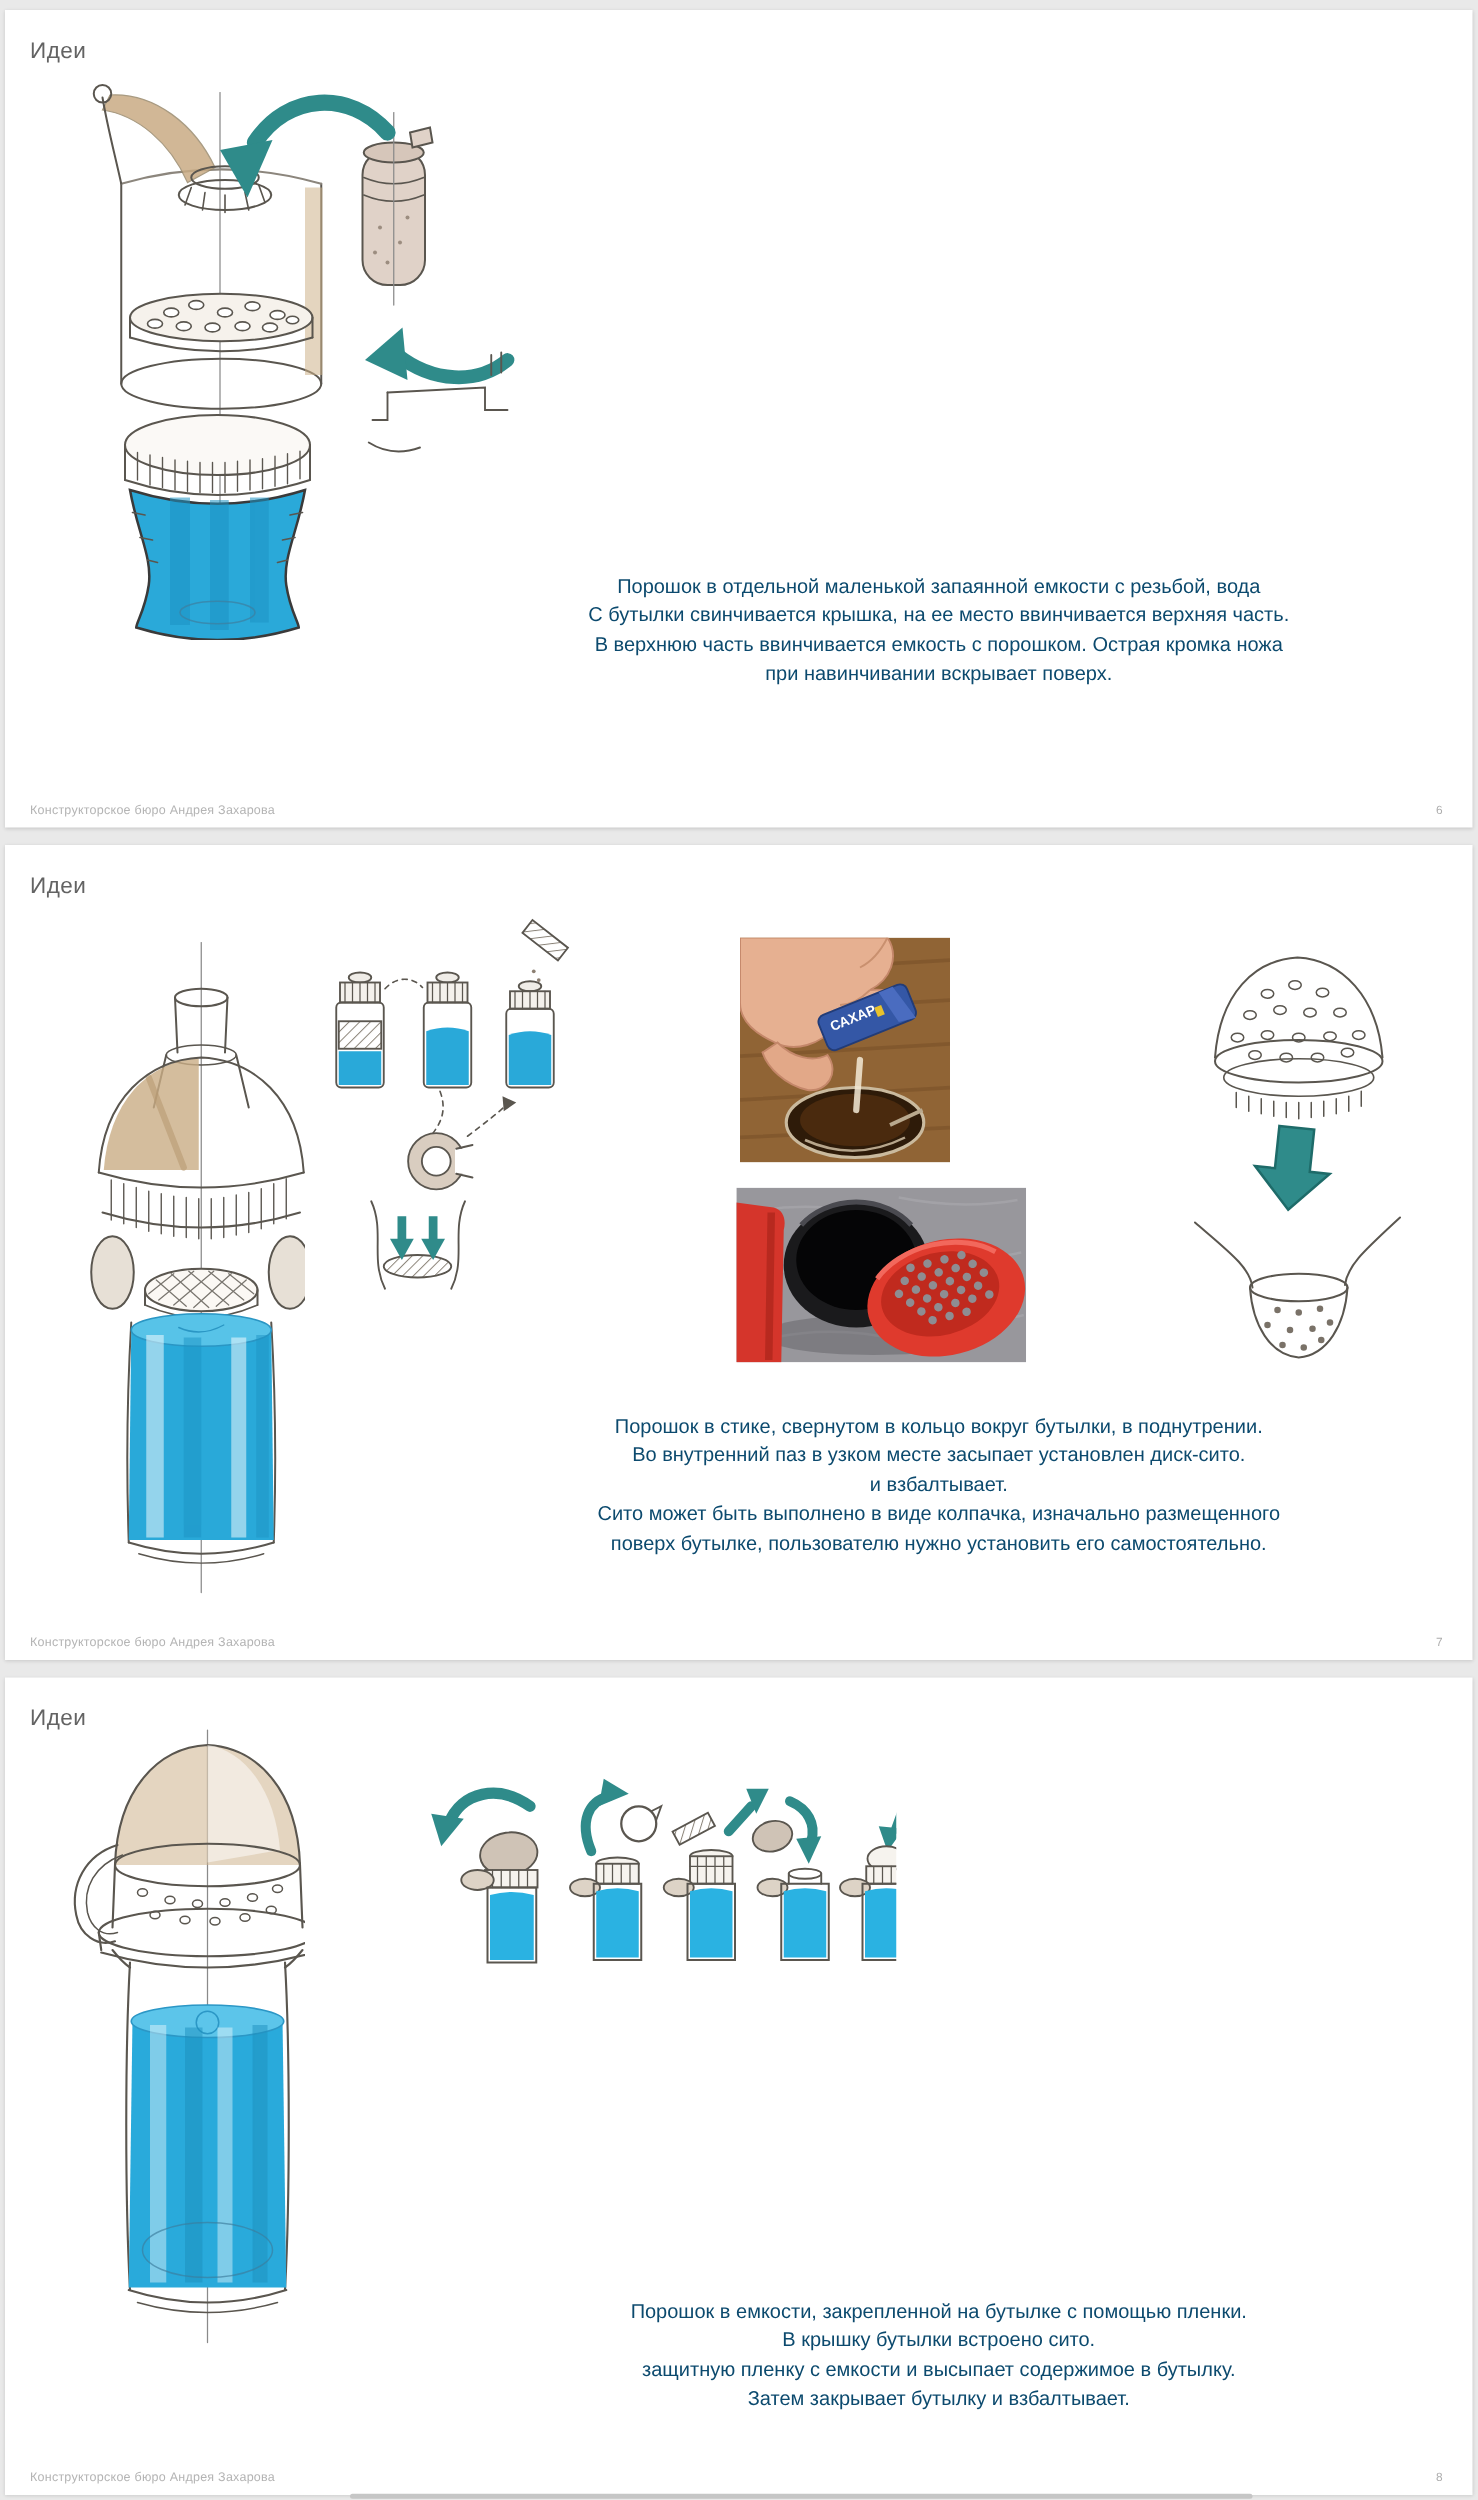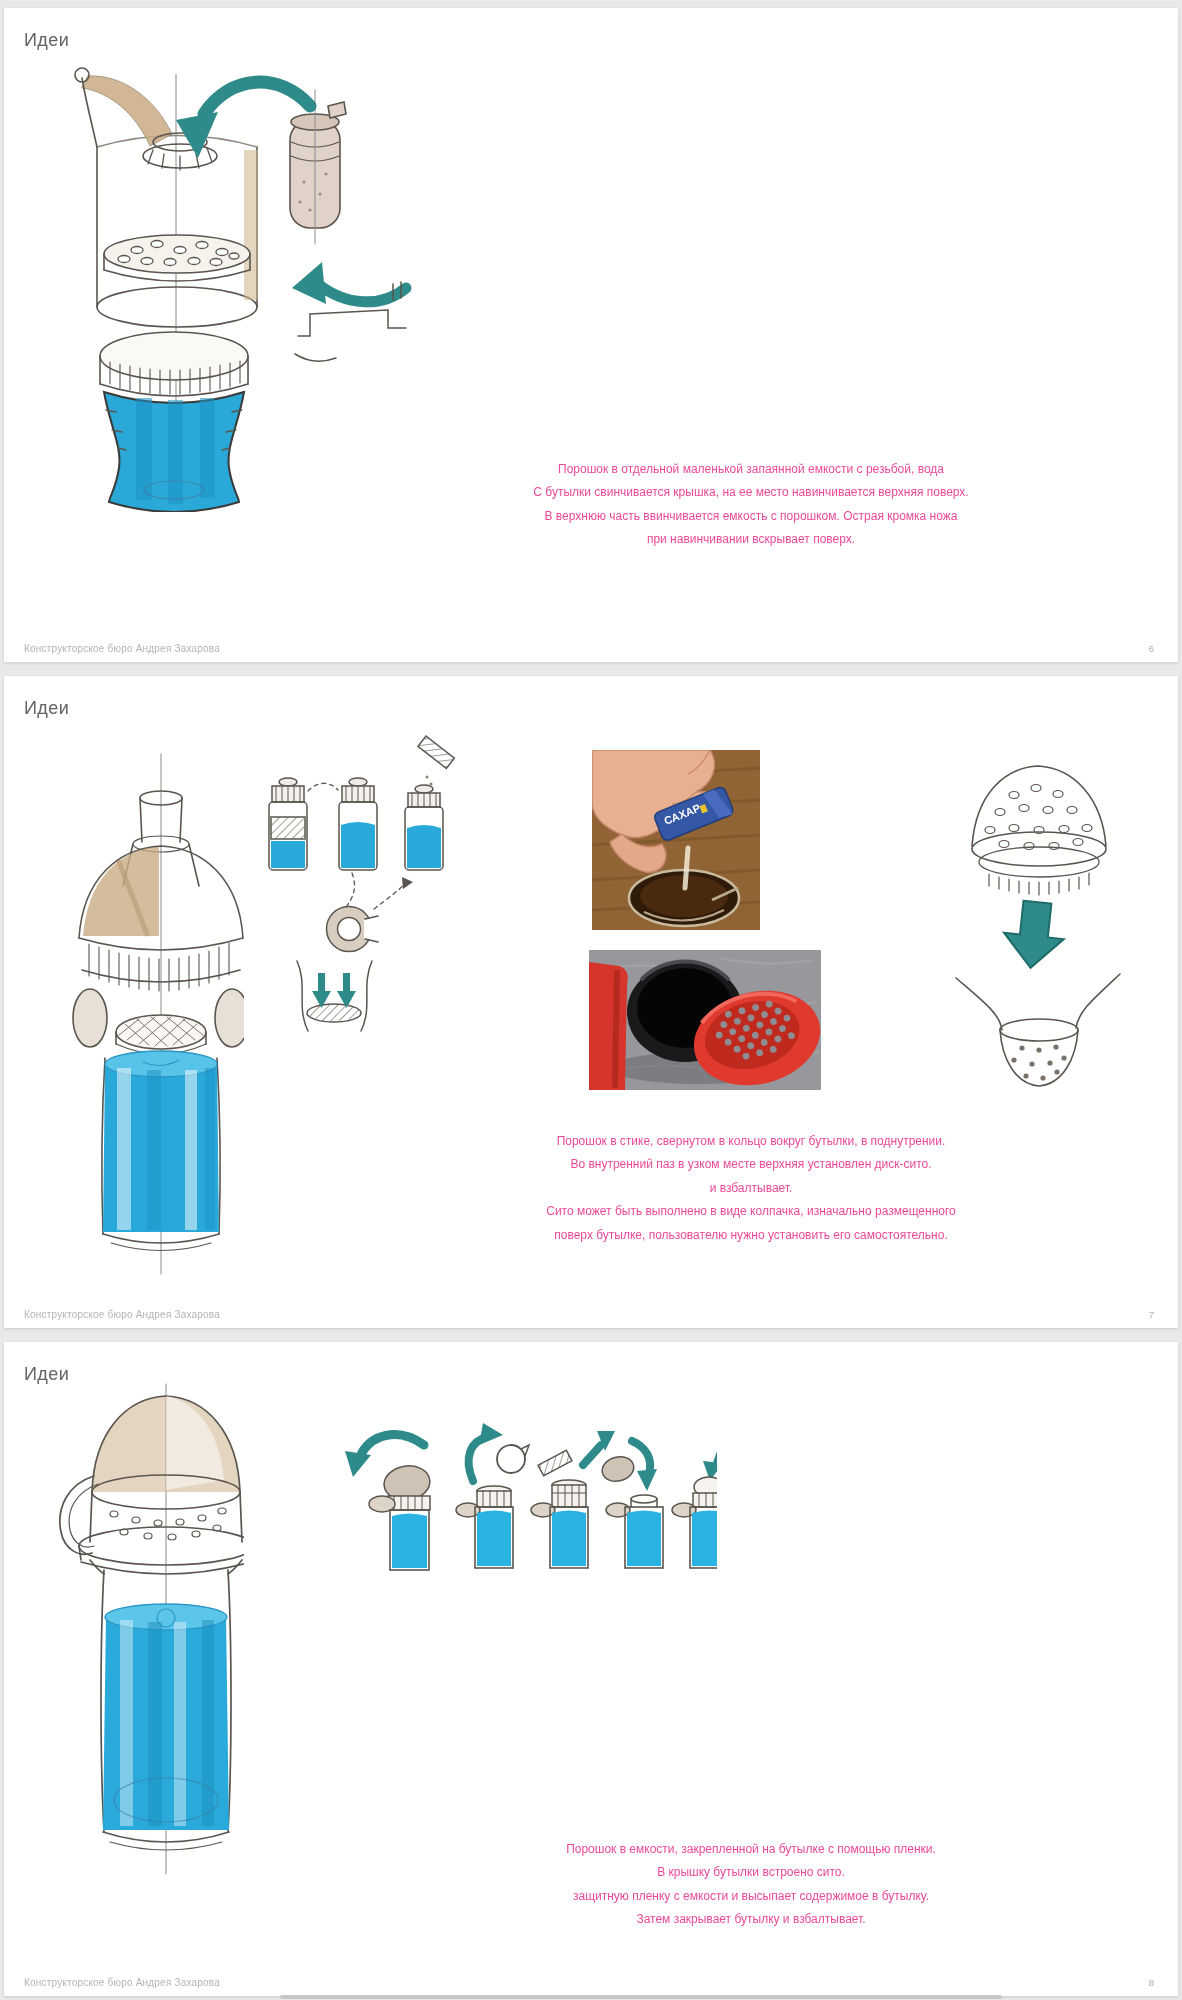--- a/index.html
+++ b/index.html
@@ -17,21 +17,21 @@
   }
   #slide-6{top:8px;}
   #slide-7{top:676px;height:652px;}
   #slide-8{top:1342px;}
   .slide-title{
     position:absolute;left:20px;top:22px;
     font-size:18px;color:#636363;letter-spacing:.4px;font-weight:400;
   }
   .idea-text{
     position:absolute;left:347px;width:800px;
-    font-size:12px;line-height:23.4px;color:#ec4899;white-space:nowrap;
+    font-size:16px;line-height:23.4px;color:#0c4a6e;white-space:nowrap;
   }
   .slide-footer{
     position:absolute;left:20px;bottom:8px;
     font-size:10px;color:#b4b4b4;letter-spacing:.2px;
   }
   .page-number{
     position:absolute;right:24px;bottom:8px;
     font-size:9.5px;color:#adadad;
   }
   .abs{position:absolute;}
@@ -124,21 +124,21 @@
         <rect x="116" y="338" width="15" height="104"></rect>
         <rect x="148" y="336" width="15" height="100"></rect>
       </g>
       <path d="M54,348 L64,350 M60,368 L70,370 M66,386 L74,388 M190,348 L180,350 M184,368 L174,370 M178,386 L170,388" stroke-width="1.3"></path>
       <ellipse cx="122" cy="428" rx="30" ry="9" stroke="#3d7fa0" stroke-width="1.2" opacity="0.7"></ellipse>
     </g>
   </svg>
 
   <div class="idea-text" style="top:450px;">
       <div>Порошок в отдельной маленькой запаянной емкости с резьбой, вода</div>
-      <div>С бутылки свинчивается крышка, на ее место навинчивается верхняя поверх.</div>
+      <div>С бутылки свинчивается крышка, на ее место ввинчивается верхняя часть.</div>
       <div>В верхнюю часть ввинчивается емкость с порошком. Острая кромка ножа</div>
       <div>при навинчивании вскрывает поверх.</div>
     </div>
 
   <div class="slide-footer">Конструкторское бюро Андрея Захарова</div>
   <div class="page-number">6</div>
 </section>
 
 <section class="slide" id="slide-7">
   <div class="slide-title">Идеи</div>
@@ -359,21 +359,21 @@
         <circle cx="120" cy="308" r="2.6"></circle>
           <circle cx="82" cy="326" r="2.6"></circle>
           <circle cx="99" cy="328" r="2.6"></circle>
         <circle cx="113" cy="322" r="2.6"></circle>
       </g>
     </g>
   </svg>
 
   <div class="idea-text" style="top:454px;">
       <div>Порошок в стике, свернутом в кольцо вокруг бутылки, в поднутрении.</div>
-      <div>Во внутренний паз в узком месте верхняя установлен диск-сито.</div>
+      <div>Во внутренний паз в узком месте засыпает установлен диск-сито.</div>
       <div>и взбалтывает.</div>
       <div>Сито может быть выполнено в виде колпачка, изначально размещенного</div>
       <div>поверх бутылке, пользователю нужно установить его самостоятельно.</div>
     </div>
 
   <div class="slide-footer">Конструкторское бюро Андрея Захарова</div>
   <div class="page-number">7</div>
 </section>
 
 <section class="slide" id="slide-8">

